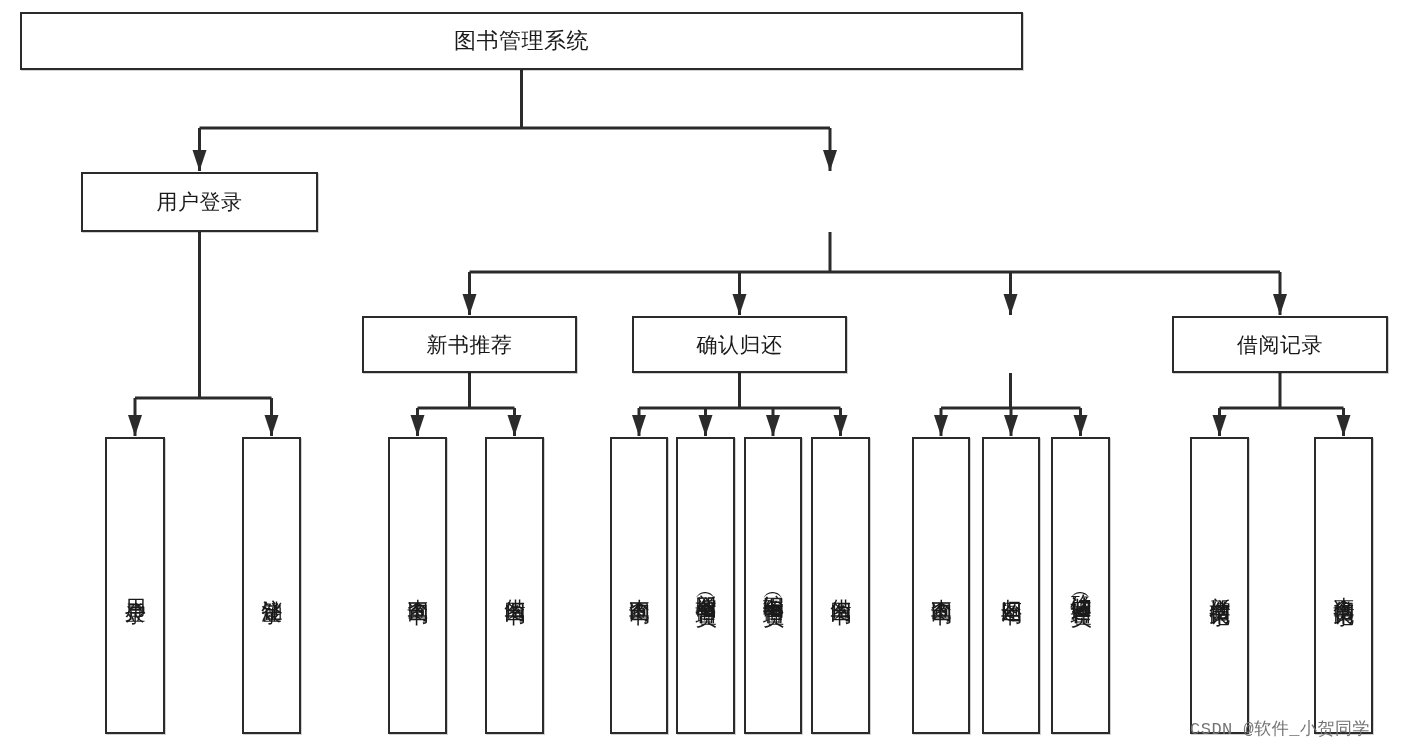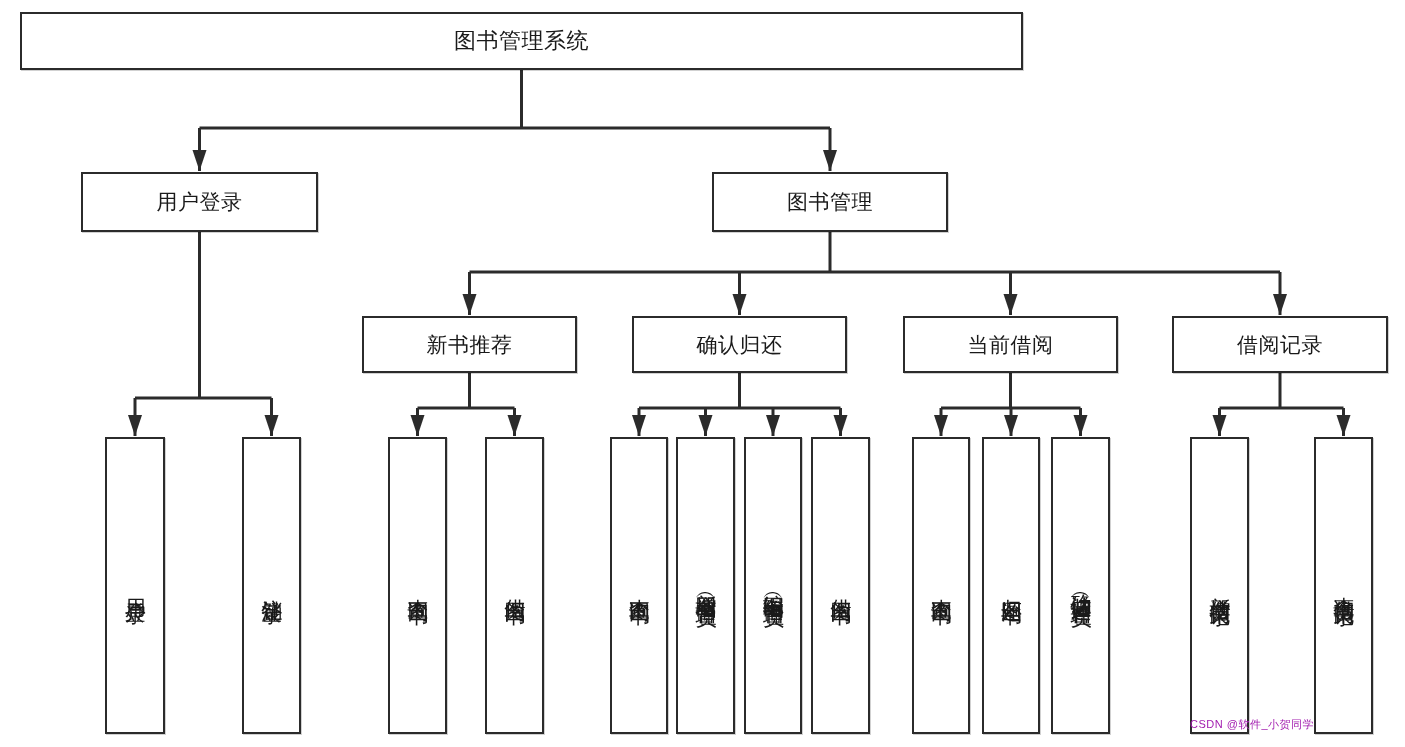--- a/index.html
+++ b/index.html
@@ -58,25 +58,25 @@
     text-orientation: upright;
     font-size: 21px;
     line-height: 1.28;
     white-space: nowrap;
     letter-spacing: 2px;
   }
   .node.root .label { font-size: 22px; }
 
   .watermark {
     position: absolute;
-    color: #a21caf;
-    font-size: 11px;
+    color: #737373;
+    font-size: 17px;
     white-space: nowrap;
     letter-spacing: 0.5px;
-    font-family: Liberation Sans, sans-serif;
+    font-family: Liberation Mono, monospace;
   }
 </style>
 </head>
 <body>
 
 <div id="canvas">
 
   <svg id="edges" viewBox="0 0 1405 747">
     <defs>
       <marker id="arrow" viewBox="0 0 10 12" refX="5" refY="11" markerWidth="10" markerHeight="12" orient="auto-start-reverse">
@@ -140,33 +140,27 @@
       </g>
   </svg>
 
   <div class="node root horiz" id="n-root" style="left: 20px; top: 12px; width: 1003px; height: 58px;">
     <span class="label">图书管理系统</span>
   </div>
 
   <div class="node horiz" id="n-user-login" style="left: 81px; top: 172px; width: 237px; height: 60px;">
     <span class="label">用户登录</span>
   </div>
-  <div class="node horiz" id="n-book-management" style="left: 712px; top: 172px; width: 236px; height: 60px;">
-    <span class="label">图书管理</span>
-  </div>
 
   <div class="node horiz" id="n-new-book-recommend" style="left: 362px; top: 316px; width: 215px; height: 57px;">
     <span class="label">新书推荐</span>
   </div>
   <div class="node horiz" id="n-book-borrow" style="left: 632px; top: 316px; width: 215px; height: 57px;">
     <span class="label">确认归还</span>
   </div>
-  <div class="node horiz" id="n-current-borrow" style="left: 903px; top: 316px; width: 215px; height: 57px;">
-    <span class="label">当前借阅</span>
-  </div>
   <div class="node horiz" id="n-borrow-record" style="left: 1172px; top: 316px; width: 216px; height: 57px; justify-content: center;">
     <span class="label">借阅记录</span>
   </div>
 
   <div class="node vert" id="n-leaf-user-login" style="left: 105px; top: 437px; width: 60px; height: 297px;">
     <span class="label">用户登录</span>
   </div>
   <div class="node vert" id="n-leaf-logout" style="left: 242px; top: 437px; width: 59px; height: 297px;">
     <span class="label">注销登录</span>
   </div>

